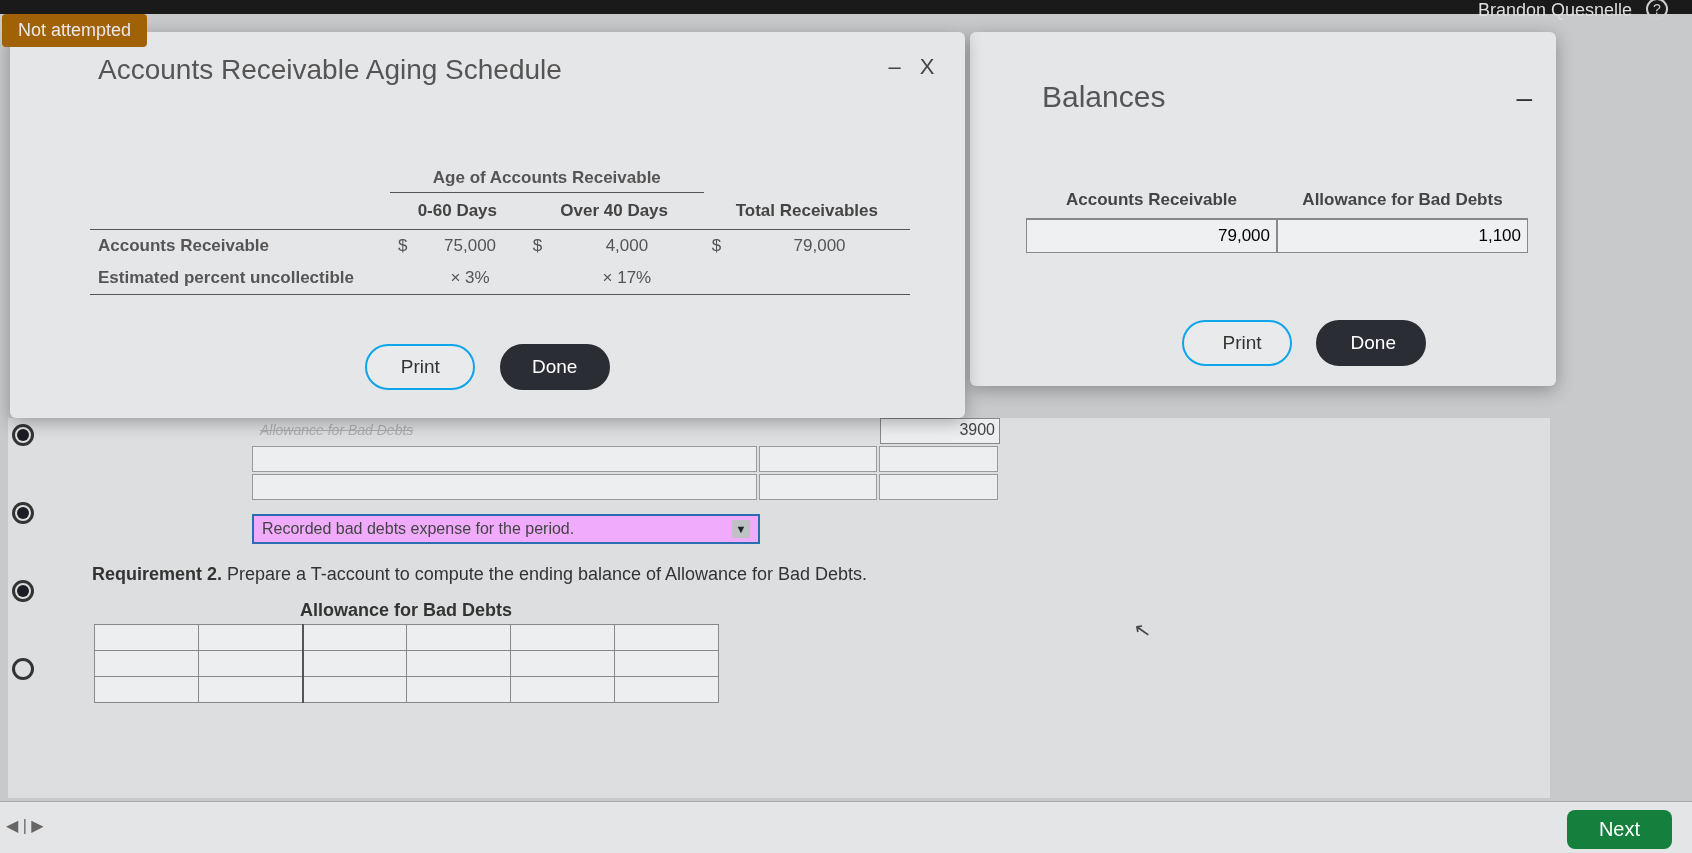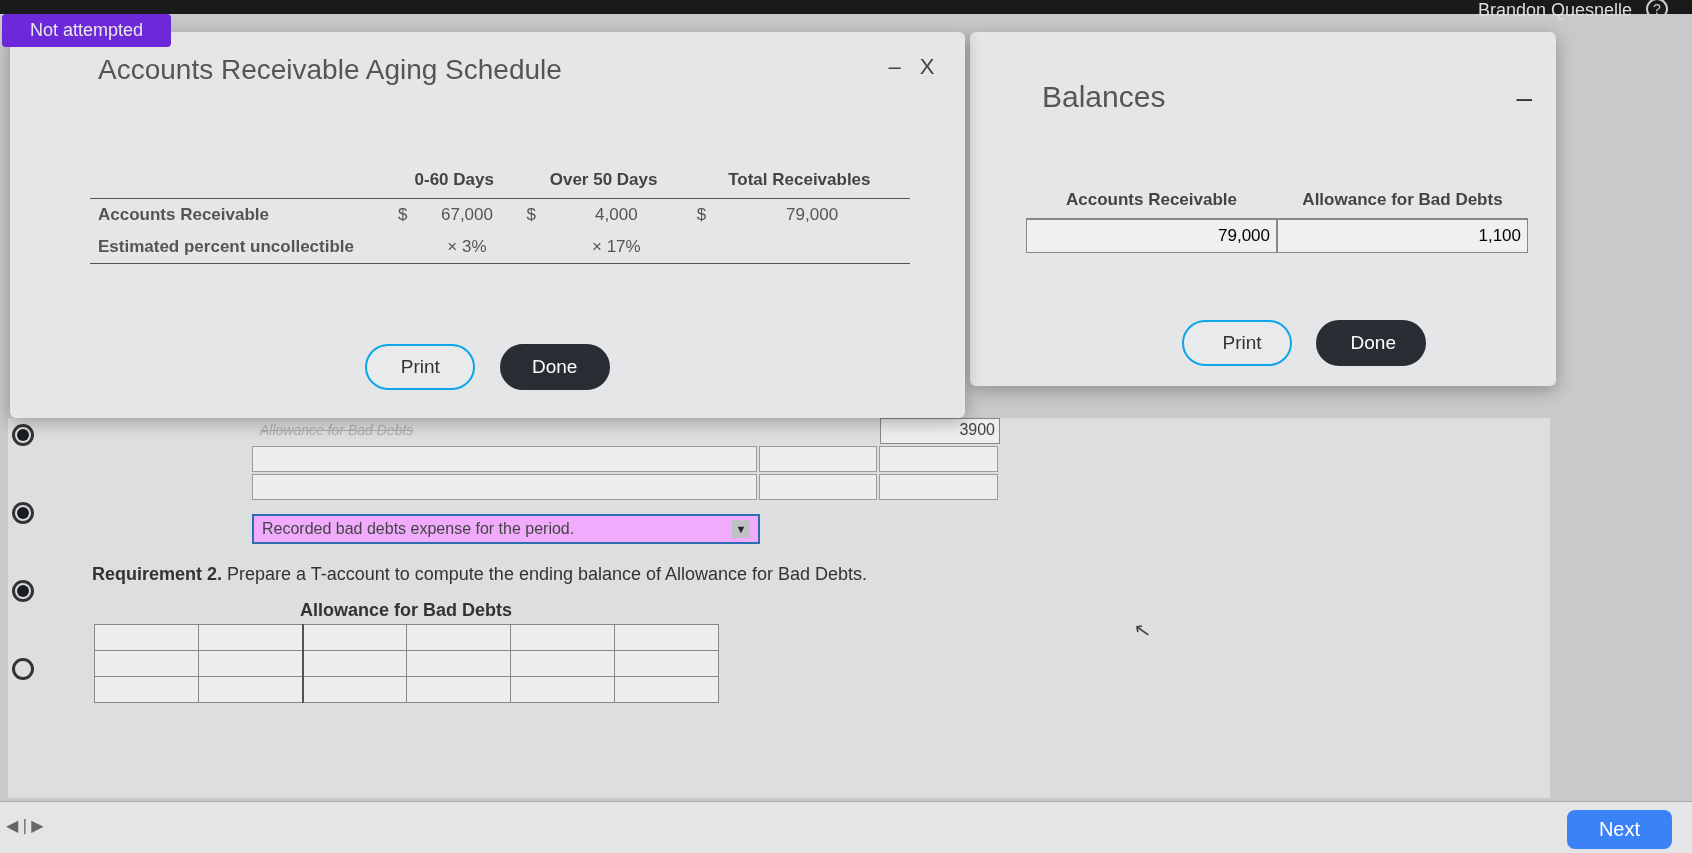--- a/index.html
+++ b/index.html
@@ -38,23 +38,23 @@
   font-size: 14px;
   line-height: 18px;
   text-align: center;
   z-index: 6;
 }
 
 .badge {
   position: absolute;
   top: 14px;
   left: 2px;
-  background: #6d28d9;
+  background: #a16207;
   color: #e8e8e8;
-  padding: 6px 28px;
+  padding: 6px 16px;
   font-size: 18px;
   border-radius: 4px;
   z-index: 30;
 }
 
 
 .modal1 {
   position: absolute;
   top: 32px;
   left: 10px;
@@ -232,21 +232,21 @@
 
 
 .bottom-bar {
   position:absolute; bottom:0; left:0; right:0; height:52px;
   background:#e4e5e7; border-top:1px solid #aaa;
   z-index:8;
 }
 .pager { position:absolute; left:6px; top:14px; font-size:16px; color:#666;}
 .next-btn {
   position:absolute; right:20px; top:8px;
-  background:#3b82f6; color:#fff; font-size:20px;
+  background:#15803d; color:#fff; font-size:20px;
   padding:8px 32px; border-radius:8px; cursor:pointer;
 }
 
 .cursor-icon {
   position:absolute; top:618px; left:1134px;
   font-size:20px; color:#444; z-index:50;
   transform: rotate(-10deg);
 }
 </style>
 </head>
@@ -260,30 +260,35 @@
 
 <div class="modal1">
   <div class="title">Accounts Receivable Aging Schedule</div>
   <div class="window-controls">
     <span>–</span>
     <span>X</span>
   </div>
 
   <table class="aging-table">
     <tbody>
+        <tr class="super-header">
+      <td></td>
+      <td colspan="4" class="line-under">Age of Accounts Receivable</td>
+      <td colspan="2"></td>
+    </tr>
     <tr>
       <th class="line-under" style="width:300px;"></th>
       <th colspan="2" class="line-under">0-60 Days</th>
-      <th colspan="2" class="line-under">Over 50 Days</th>
+      <th colspan="2" class="line-under">Over 40 Days</th>
       <th colspan="2" class="line-under">Total Receivables</th>
     </tr>
     <tr>
       <td class="rowlabel">Accounts Receivable</td>
       <td class="dollar">$</td>
-      <td class="amount">67,000</td>
+      <td class="amount">75,000</td>
       <td class="dollar">$</td>
       <td class="amount">4,000</td>
       <td class="dollar">$</td>
       <td class="amount">79,000</td>
     </tr>
     <tr>
       <td class="rowlabel line-under">Estimated percent uncollectible</td>
       <td class="line-under"></td>
       <td class="line-under amount">× 3%</td>
       <td class="line-under"></td>

